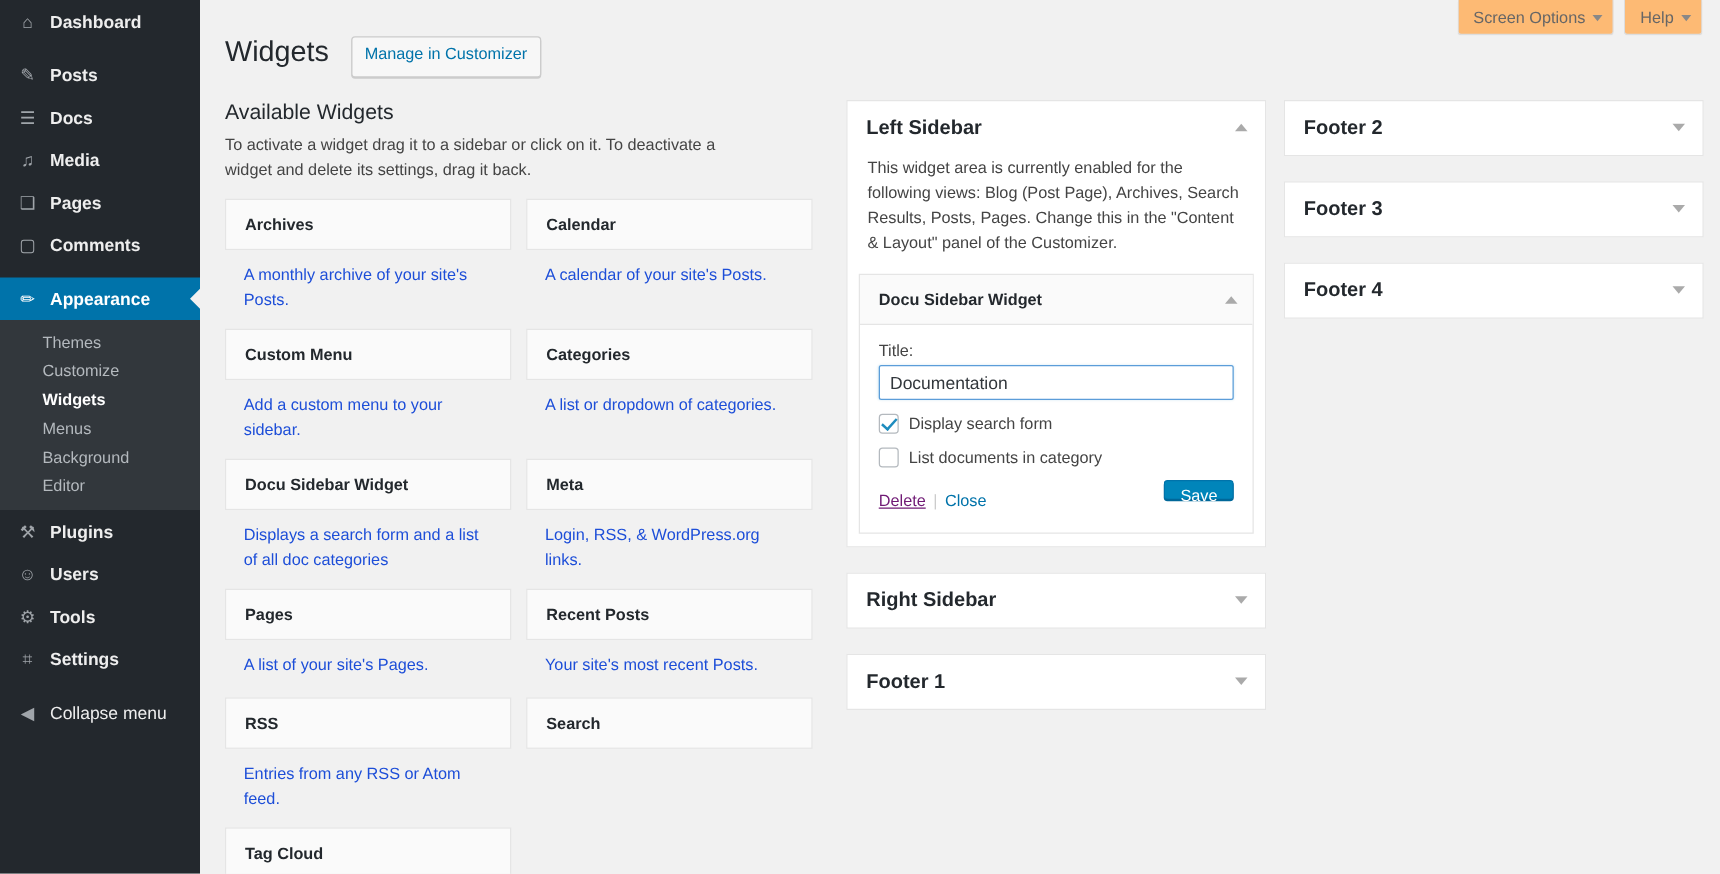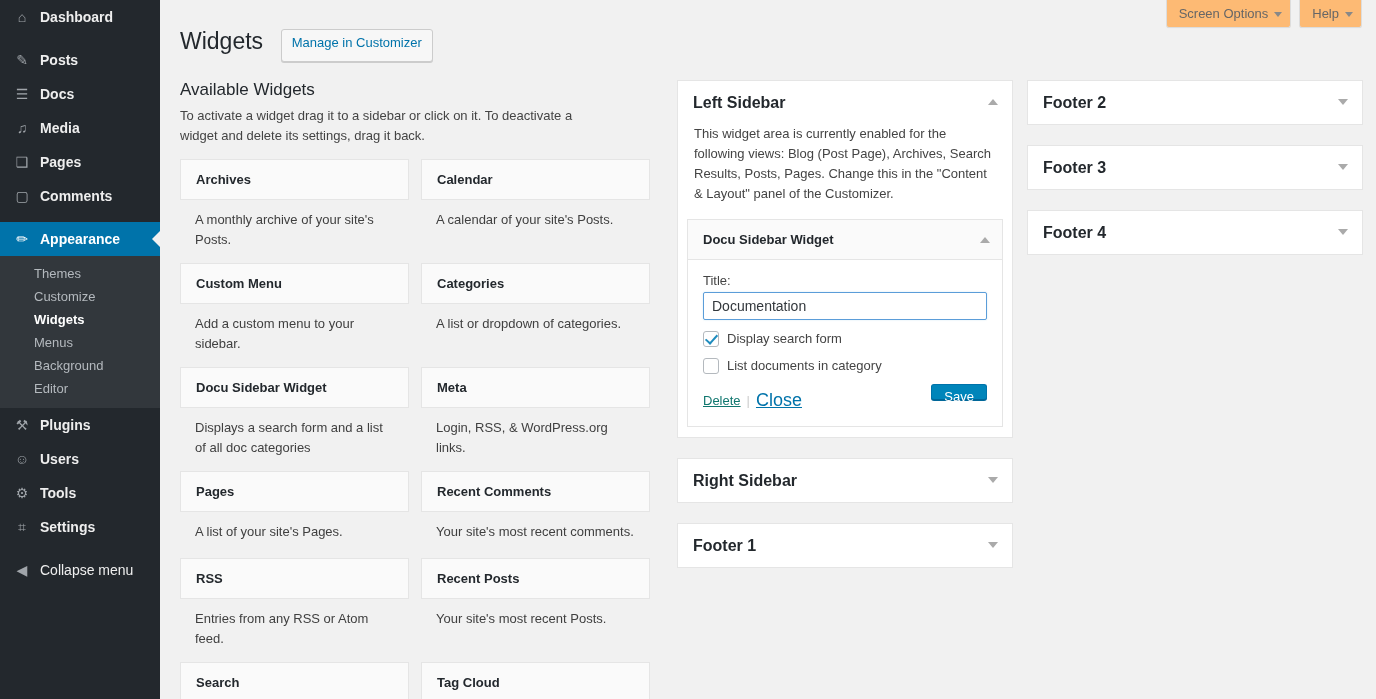--- a/index.html
+++ b/index.html
@@ -148,21 +148,21 @@
     padding: 12px 15px;
     background: #fafafa;
     font-weight: bold;
     font-size: 13px;
     color: #23282d;
     cursor: move;
   }
   .widget-desc {
     font-size: 13px;
     line-height: 1.5;
-    color: #404040;
+    color: #1d4ed8;
     padding: 10px 15px 14px 15px;
     min-height: 46px;
   }
 
   
   .sidebar-panel {
     background: #fff;
     border: 1px solid #e5e5e5;
     margin-bottom: 20px;
   }
@@ -254,23 +254,23 @@
     transform: rotate(42deg);
   }
   .check-label { font-size: 13px; color: #444; cursor: pointer; }
   .widget-control-actions {
     margin-top: 14px;
     display: flex;
     align-items: center;
     position: relative;
     min-height: 26px;
   }
-  .link-danger { color: #0f766e; text-decoration: underline; cursor: pointer; font-size: 13px; }
+  .link-danger { color: #701a75; text-decoration: underline; cursor: pointer; font-size: 13px; }
   .sep-bar { color: #ccc; margin: 0 6px; font-size: 13px; }
-  .link-close { color: #0073aa; text-decoration: underline; cursor: pointer; font-size: 18px; text-align: center; }
+  .link-close { color: #0073aa; cursor: pointer; font-size: 13px; text-align: center; }
   .button-primary {
     position: absolute; right: 0; top: -4px;
     background: #0085ba;
     border: 1px solid #0073aa;
     border-bottom-color: #006799;
     border-radius: 3px;
     color: #fff;
     font-size: 13px;
     line-height: 24px;
     height: 16px;
@@ -416,39 +416,33 @@
             <div class="widget-desc">Login, RSS, &amp; WordPress.org links.</div>
           </div>
 
           <div class="widget-cell">
             <div class="widget-box">
               <div class="widget-top">Pages</div>
             </div>
             <div class="widget-desc">A list of your site's Pages.</div>
           </div>
 
-          <div class="widget-cell">
-            <div class="widget-box">
-              <div class="widget-top">Recent Comments</div>
-            </div>
-            <div class="widget-desc">Your site's most recent comments.</div>
+
+          <div class="widget-cell">
+            <div class="widget-box">
+              <div class="widget-top">Recent Posts</div>
+            </div>
+            <div class="widget-desc">Your site's most recent Posts.</div>
           </div>
 
           <div class="widget-cell">
             <div class="widget-box">
               <div class="widget-top">RSS</div>
             </div>
             <div class="widget-desc">Entries from any RSS or Atom feed.</div>
-          </div>
-
-          <div class="widget-cell">
-            <div class="widget-box">
-              <div class="widget-top">Recent Posts</div>
-            </div>
-            <div class="widget-desc">Your site's most recent Posts.</div>
           </div>
 
           <div class="widget-cell">
             <div class="widget-box">
               <div class="widget-top">Search</div>
             </div>
           </div>
 
           <div class="widget-cell">
             <div class="widget-box">

